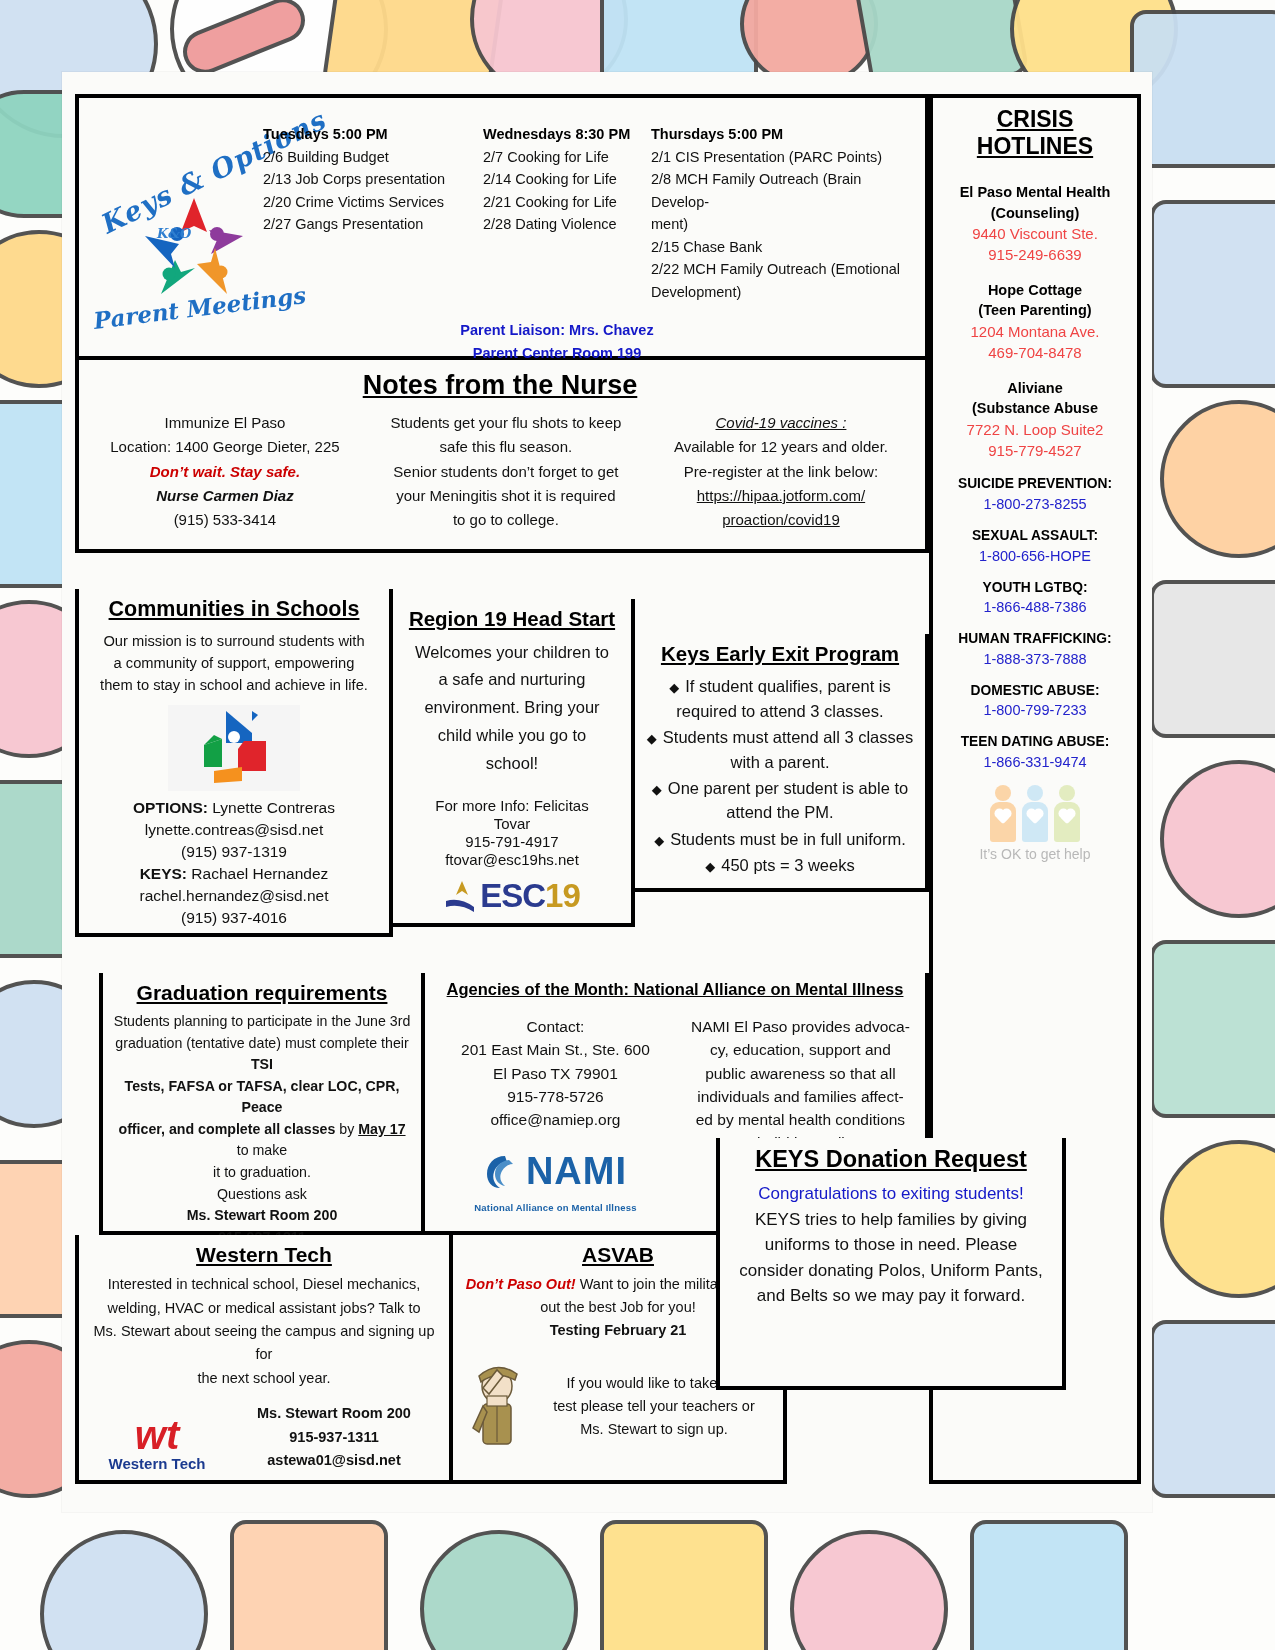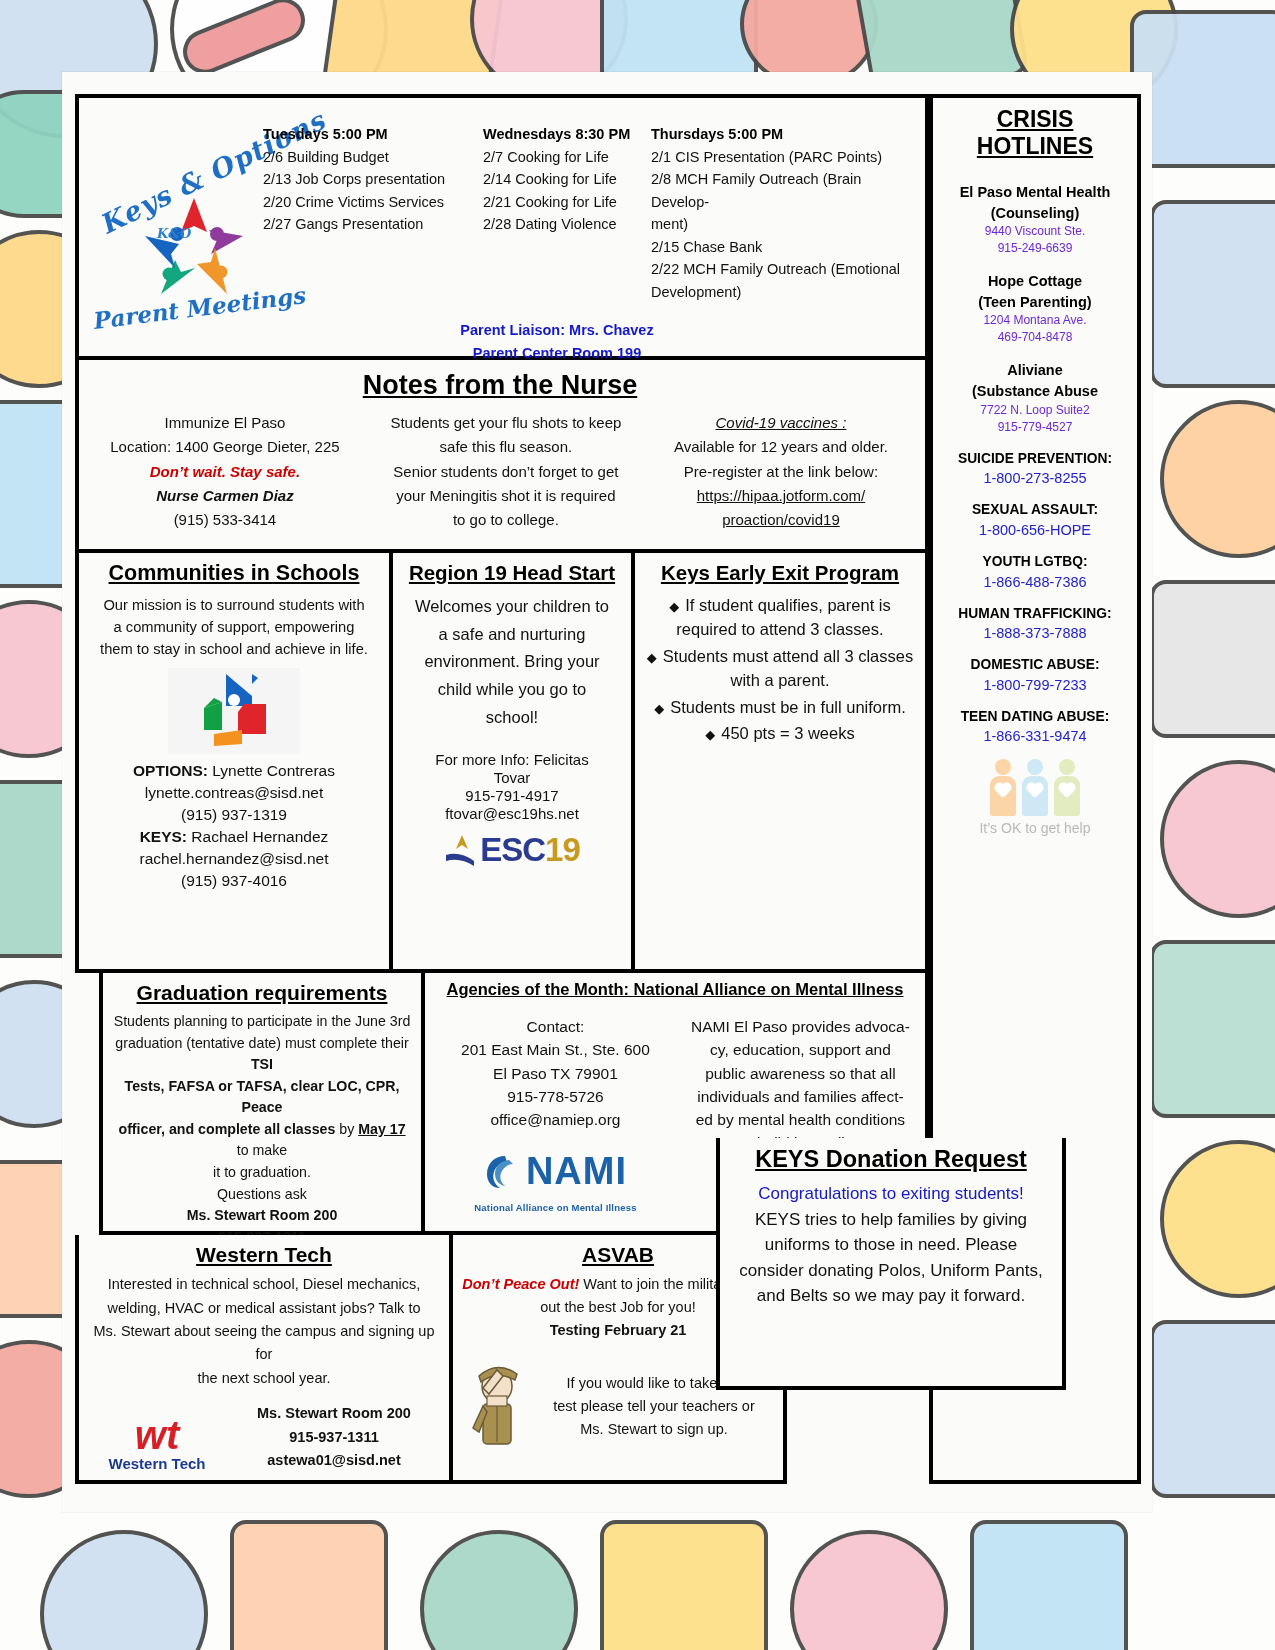--- a/index.html
+++ b/index.html
@@ -165,21 +165,21 @@
   .nurse-col { font-size: 15px; line-height: 1.62; text-align: center; color: #111; }
   .nc1 { width: 286px; }
   .nc2 { width: 276px; padding: 0 6px; }
   .nc3 { width: 274px; }
   .red-bold-italic { color: #cc0000; font-weight: bold; font-style: italic; }
   .bold-italic { font-weight: bold; font-style: italic; }
   .u-italic { text-decoration: underline; font-style: italic; }
   .link-u { text-decoration: underline; }
 
   
-  #mid-row { height: 494px; }
+  #mid-row { height: 494px; align-items: center; }
   #cis-box     { width: 318px; border-top: none; padding: 8px 8px 4px 8px; }
   #region-box  { width: 242px; border-top: none; border-left: none; padding: 8px 6px; }
   #keys-box    { width: 294px; border-top: none; border-left: none; padding: 8px 6px; }
 
   #cis-box .sec-title, #region-box .sec-title, #keys-box .sec-title {
     font-size: 21.5px;
     margin-bottom: 8px;
   }
   #region-box .sec-title, #keys-box .sec-title { font-size: 20.5px; }
   .cis-body { font-size: 14.7px; line-height: 1.5; text-align: center; color: #111; }
@@ -251,21 +251,21 @@
     padding: 8px 10px;
   }
   #donation-box .sec-title { font-size: 23.5px; margin-bottom: 8px; }
   .don-body { font-size: 17px; line-height: 1.5; text-align: center; color: #111; }
   .don-blue { color: #1418c8; }
 
   
   #hot-title { font-size: 23px; text-align: center; font-weight: bold; text-decoration: underline; margin-bottom: 22px; }
   .hot-agency { text-align: center; margin-bottom: 14px; }
   .hot-name { font-size: 14.5px; font-weight: bold; line-height: 1.42; color: #000; }
-  .hot-val  { font-size: 12px; color: #6d28d9; line-height: 1.42; }
+  .hot-val  { font-size: 15px; color: #ef4444; line-height: 1.42; }
   .hot-line { text-align: center; margin-bottom: 13px; }
   .hot-label { font-size: 13.8px; font-weight: bold; color: #000; line-height: 1.35; }
   .hot-num { font-size: 14.5px; color: #2222cc; line-height: 1.38; }
   #hot-footer { text-align: center; margin-top: 10px; }
   #hot-footer .caption { font-size: 14px; color: #b8b8b8; margin-top: 4px; }
   #people-icons { display: flex; justify-content: center; gap: 6px; }
   .person { width: 26px; }
   .person .head { width: 16px; height: 16px; border-radius: 50%; margin: 0 auto 1px auto; }
   .person .body { width: 26px; height: 40px; border-radius: 9px 9px 3px 3px; position: relative; }
   .person .heart { position: absolute; left: 8px; top: 10px; width: 10px; height: 10px; background: #fff; border-radius: 2px; transform: rotate(45deg); }
@@ -456,20 +456,21 @@
             <path d="M2 22 Q16 18 30 28 L30 33 Q16 24 2 28 Z" fill="#2b3b8f"></path>
           </svg><span class="esc19-word esc-blue">ESC</span><span class="esc19-word esc-gold">19</span>
         </div>
       </div>
 
       <div class="box" id="keys-box">
         <div class="sec-title">Keys Early Exit Program</div>
         <ul class="keys-list">
           <li><span class="bullet">◆</span><span>If student qualifies, parent is  required to attend 3 classes.</span></li>
           <li><span class="bullet">◆</span><span>Students must attend all 3 classes with a  parent.</span></li>
+          <li><span class="bullet">◆</span><span>One parent per student is able to attend the PM.</span></li>
           <li><span class="bullet">◆</span><span>Students must be in full uniform.</span></li>
           <li><span class="bullet">◆</span><span>450 pts = 3 weeks</span></li>
         </ul>
       </div>
     </div>
 
     <div class="row" id="grad-row">
 
       <div class="box" id="grad-box">
         <div class="sec-title">Graduation requirements</div>
@@ -536,21 +537,21 @@
             <div>Ms. Stewart Room 200</div>
             <div>915-937-1311</div>
             <div>astewa01@sisd.net</div>
           </div>
         </div>
       </div>
 
       <div class="box" id="asvab-box">
         <div class="sec-title">ASVAB</div>
         <div class="asvab-body">
-          <div><span class="red-bold-italic">Don’t Peace Out!</span><span> Want to join the military? Find</span></div>
+          <div><span class="red-bold-italic">Don’t Paso Out!</span><span> Want to join the military? Find</span></div>
           <div>out the best Job for you!</div>
           <div style="font-weight:bold">Testing February 21</div>
         </div>
         <div style="display:flex;margin-top:8px;">
           <div id="soldier">
             <svg viewBox="0 0 72 100" width="72" height="100">
               <ellipse cx="36" cy="36" rx="15" ry="17" fill="#f2e0c8" stroke="#6b5a3a" stroke-width="1.5"></ellipse>
               <path d="M18 26 Q36 10 56 24 L54 30 Q36 20 20 32 Z" fill="#a8914f" stroke="#6b5a3a" stroke-width="1.5"></path>
               <path d="M22 38 L36 20 L42 26 L28 44 Z" fill="#f2e0c8" stroke="#6b5a3a" stroke-width="1.5"></path>
               <rect x="22" y="54" width="28" height="40" rx="4" fill="#a8914f" stroke="#6b5a3a" stroke-width="1.5"></rect>

